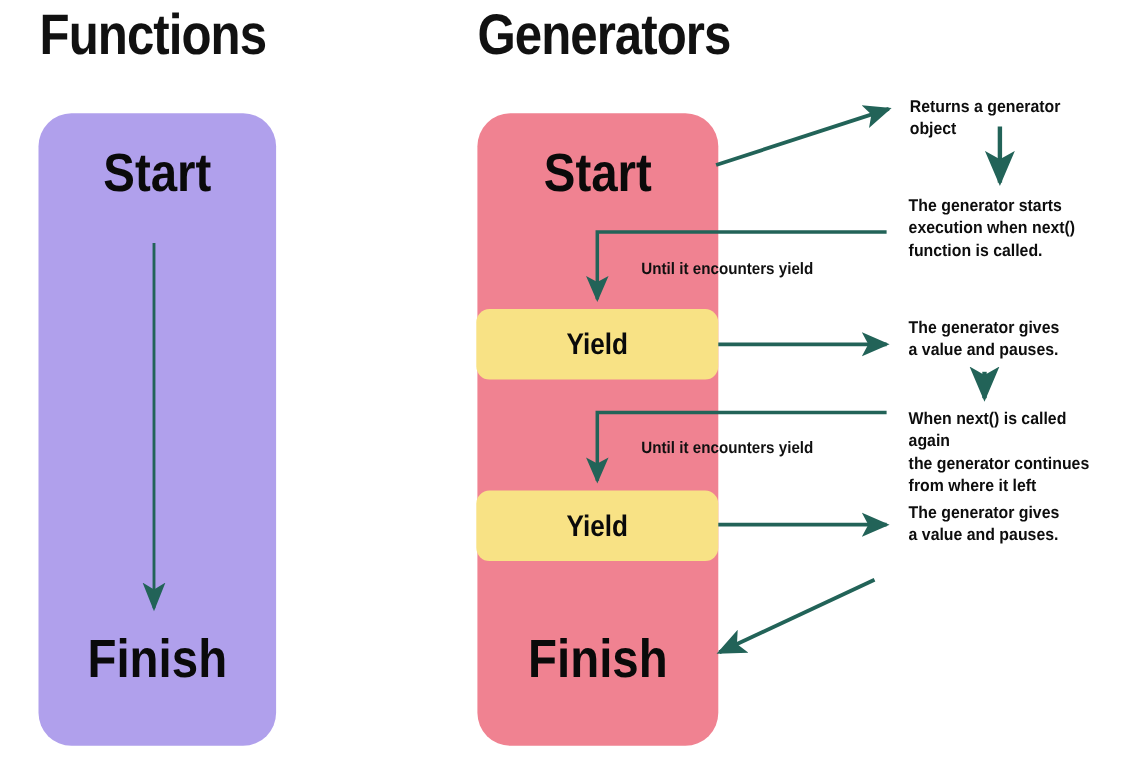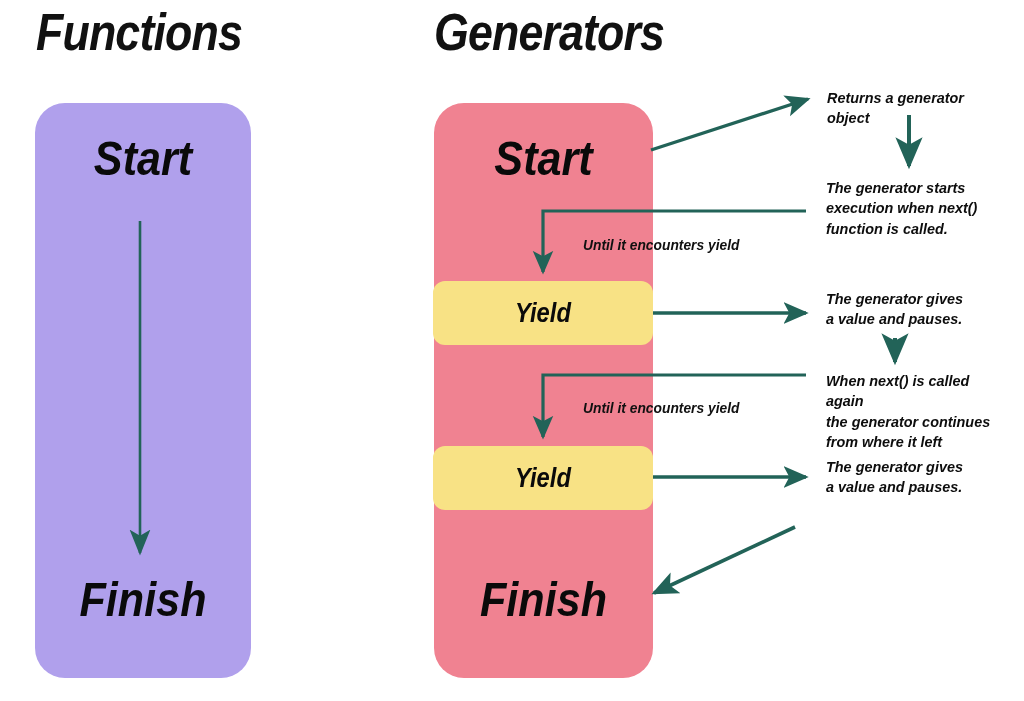--- a/index.html
+++ b/index.html
@@ -12,21 +12,20 @@
     height: 701px;
     position: relative;
     overflow: hidden;
     font-family: "Liberation Sans", "DejaVu Sans", sans-serif;
   }
   #stage {
     position: absolute;
     left: 0; top: 0;
     width: 1024px;
     height: 701px;
-    font-style: italic;
   }
   .abs { position: absolute; }
 
   
   .heading {
     font-family: "Liberation Sans Narrow", "Liberation Sans", sans-serif;
     font-weight: bold;
     font-size: 52px;
     line-height: 1;
     color: #111111;

